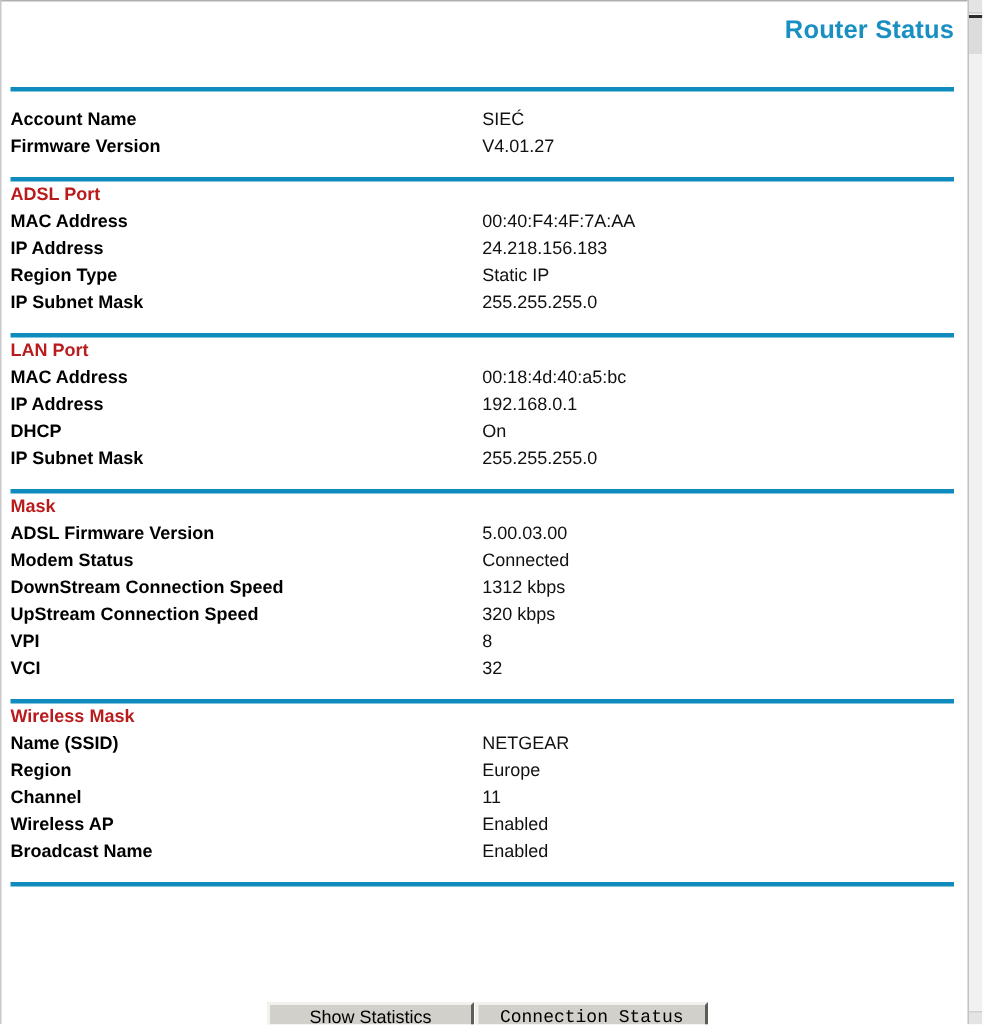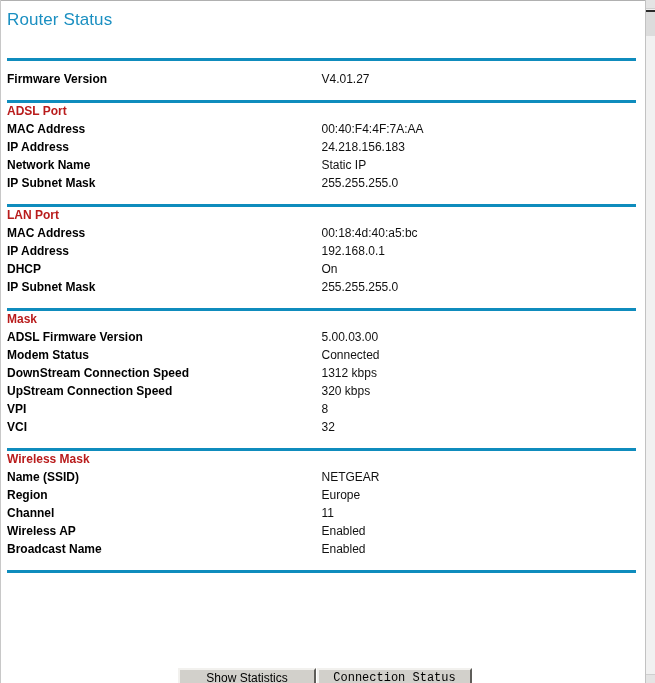--- a/index.html
+++ b/index.html
@@ -74,24 +74,25 @@
     left: 0; top: 0;
     width: 644px;
     height: 683px;
     box-sizing: border-box;
     padding: 0 8px 0 7px;
   }
 
   .page-title {
     color: #1a8fc1;
     font-size: 17px;
-    font-weight: normal;
+    font-weight: bold;
     letter-spacing: 0.1px;
     margin: 10px 0 0 0;
     line-height: 20px;
+    text-align: right;
   }
 
   .rule {
     height: 3px;
     background: #0f8cbd;
     margin: 0;
     width: 100%;
   }
   .rule.top-rule   { margin-top: 28px; }
   .rule.sec-rule   { margin-top: 8px; }
@@ -185,20 +186,24 @@
     <div class="page-title">Router Status</div>
 
     <div class="rule top-rule"></div>
 
     <table class="info">
       <tbody>
           <tr class="blk-top">
             <td colspan="2"></td>
           </tr>
       <tr>
+        <td class="label">Account Name</td>
+        <td class="value">SIEĆ</td>
+      </tr>
+      <tr>
         <td class="label">Firmware Version</td>
         <td class="value">V4.01.27</td>
       </tr>
       <tr class="blk-small">
             <td colspan="2"></td>
           </tr>
     </tbody>
       </table>
 
     <div class="rule sec-rule"></div>
@@ -210,21 +215,21 @@
       </tr>
       <tr>
         <td class="label">MAC Address</td>
         <td class="value">00:40:F4:4F:7A:AA</td>
       </tr>
       <tr>
         <td class="label">IP Address</td>
         <td class="value">24.218.156.183</td>
       </tr>
       <tr>
-        <td class="label">Network Name</td>
+        <td class="label">Region Type</td>
         <td class="value">Static IP</td>
       </tr>
       <tr>
         <td class="label">IP Subnet Mask</td>
         <td class="value">255.255.255.0</td>
       </tr>
       <tr class="blk-small">
             <td colspan="2"></td>
           </tr>
     </tbody>

